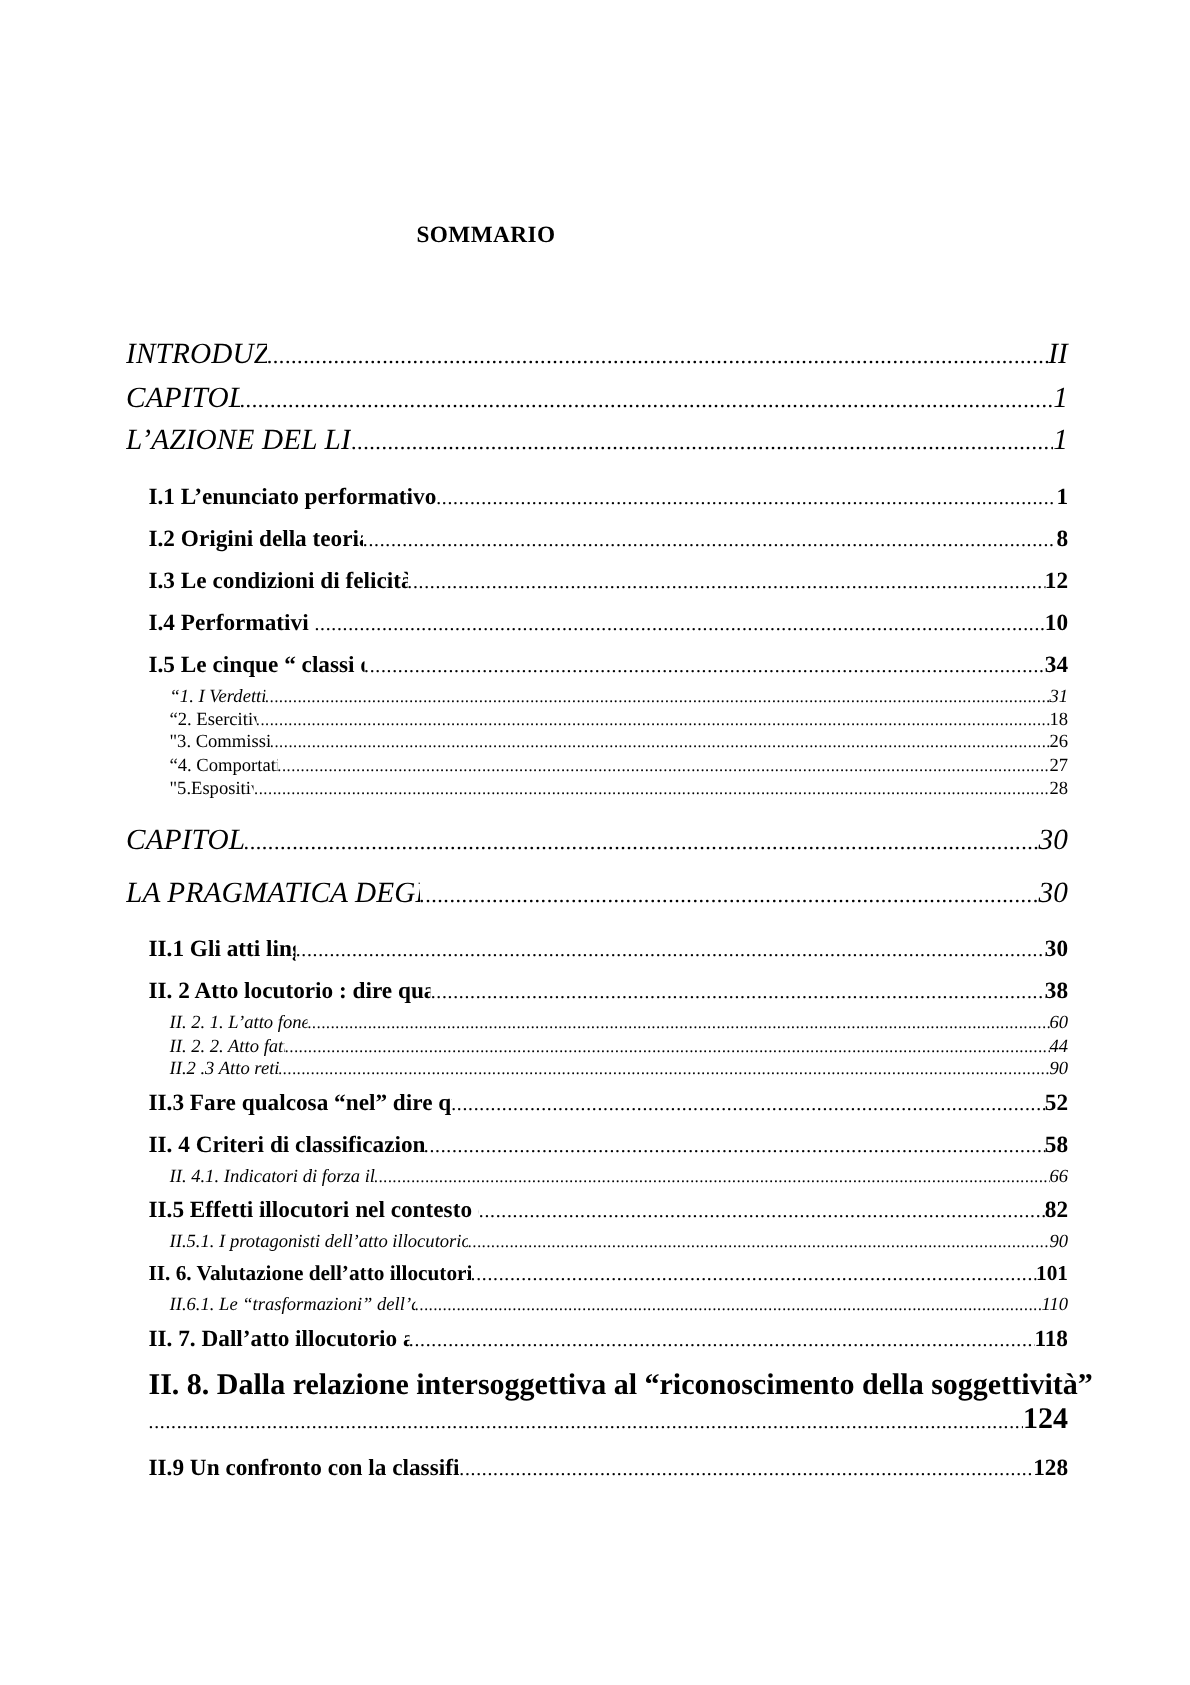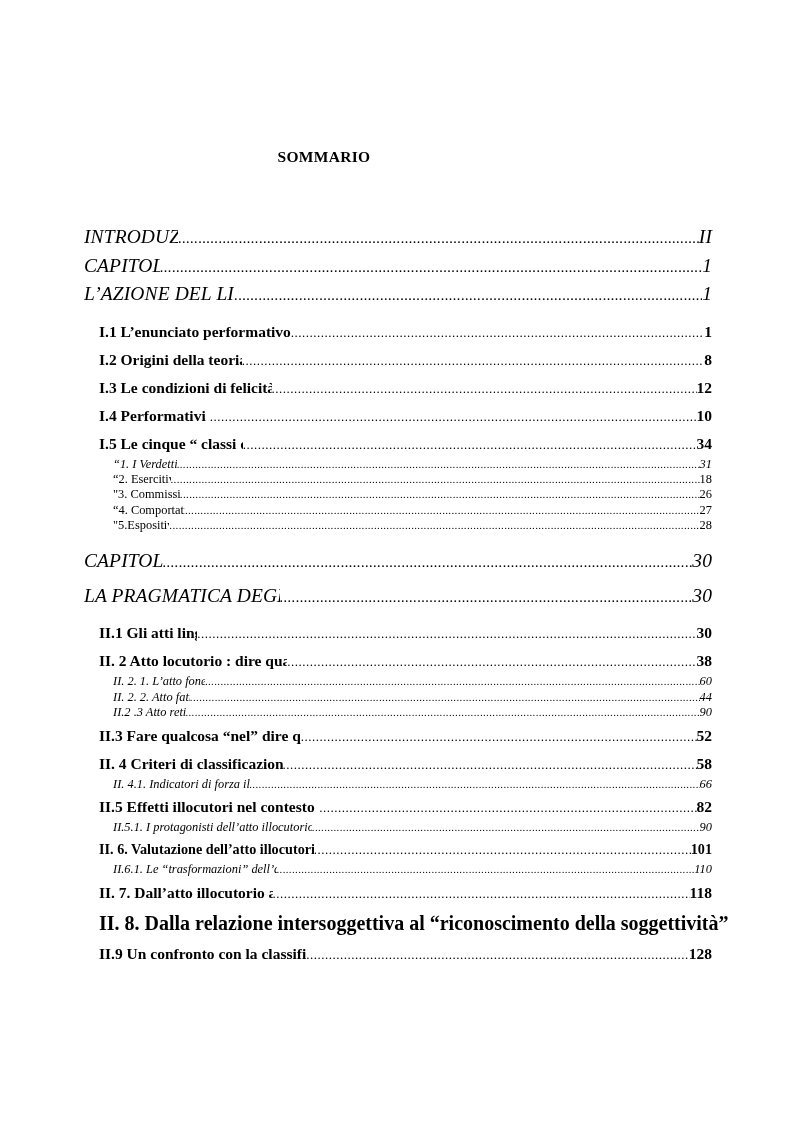--- a/index.html
+++ b/index.html
@@ -332,20 +332,24 @@
 
     <div class="toc-entry lvl1">
       <span class="label">II. 7. Dall’atto illocutorio all’atto perlocutorio </span>
       <span class="leader"></span>
       <span class="pageno">118</span>
     </div>
     <div class="gap-sm"></div>
 
     <div class="wrap-entry">
       <span class="wrap-text">II. 8. Dalla relazione intersoggettiva al “riconoscimento della soggettività”</span>
+      <span class="wrap-tail">
+        <span class="leader"></span>
+        <span class="pageno">124</span>
+      </span>
     </div>
     <div class="gap-sm"></div>
 
     <div class="toc-entry lvl1">
       <span class="label">II.9 Un confronto con la classificazione illocutoria di Searle. </span>
       <span class="leader"></span>
       <span class="pageno">128</span>
     </div>
 
   </div>

